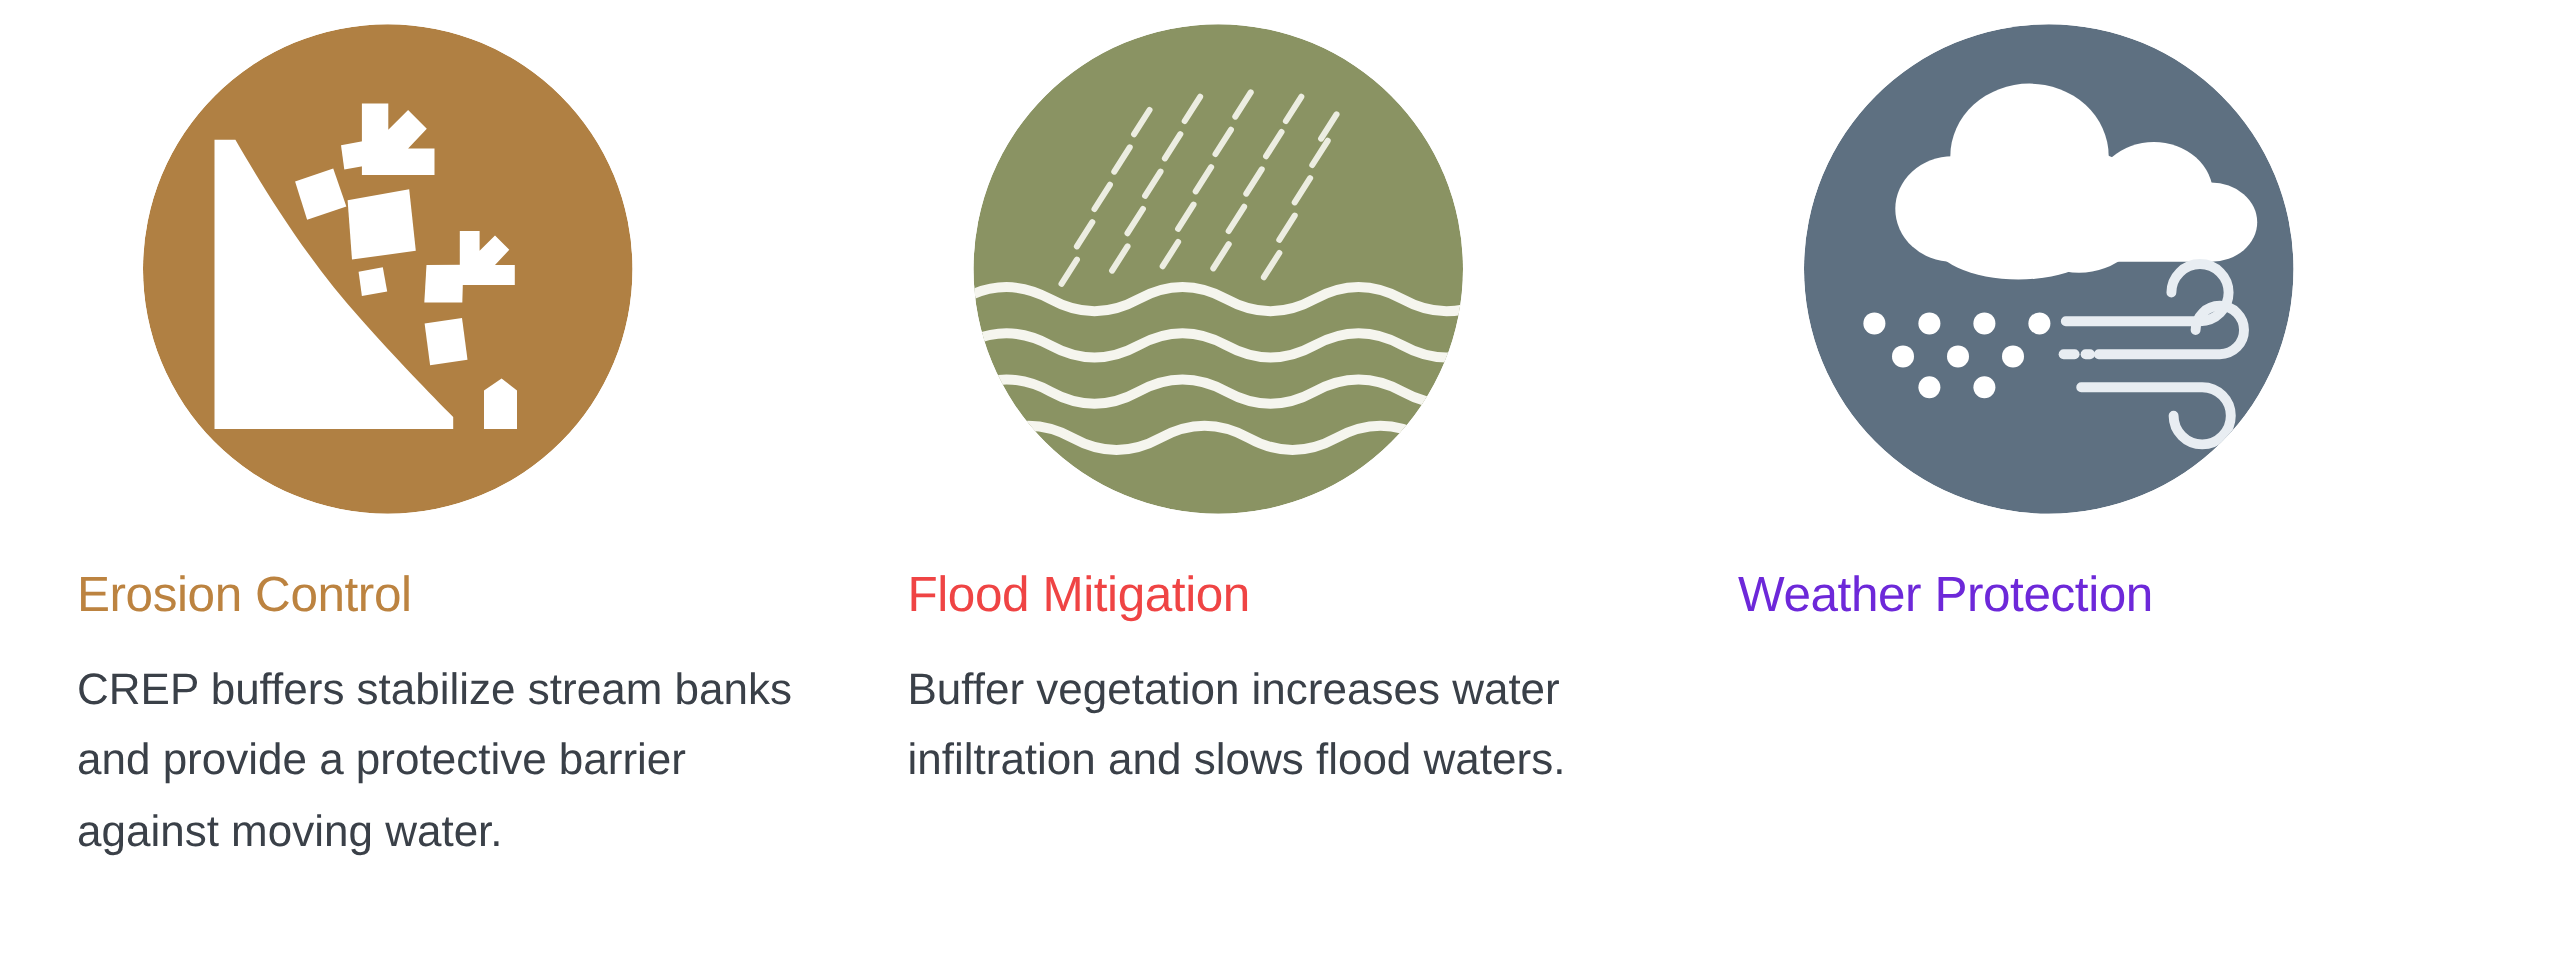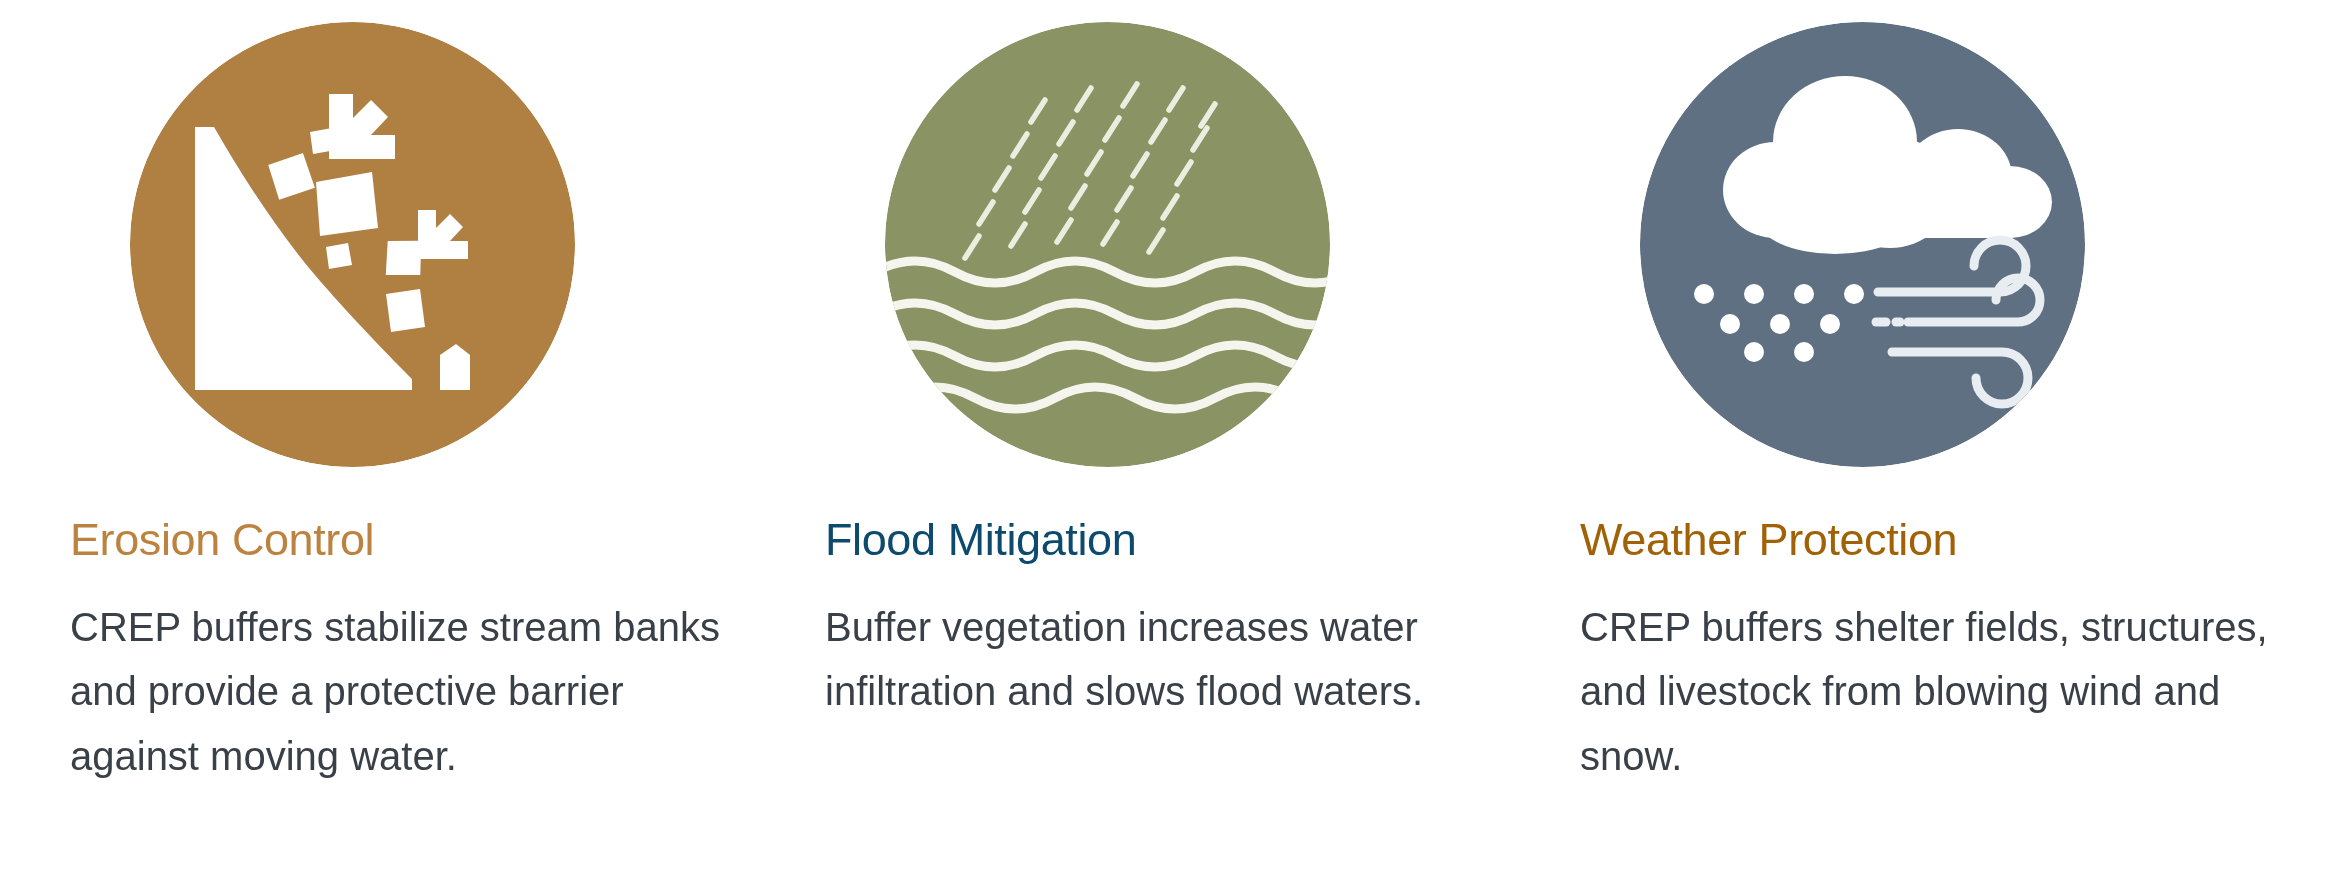--- a/index.html
+++ b/index.html
@@ -148,21 +148,21 @@
 
           <g fill="none" stroke="#f5f5ee" stroke-width="9" stroke-linecap="round">
             <path d="M-10 250 Q 30 228 70 250 T 150 250 T 230 250 T 310 250 T 390 250 T 470 250"></path>
             <path d="M-10 292 Q 30 270 70 292 T 150 292 T 230 292 T 310 292 T 390 292 T 470 292"></path>
             <path d="M-10 334 Q 30 312 70 334 T 150 334 T 230 334 T 310 334 T 390 334 T 470 334"></path>
             <path d="M10 376 Q 50 354 90 376 T 170 376 T 250 376 T 330 376 T 410 376"></path>
           </g>
         </g>
       </svg>
     </div>
-    <h3 class="feature-heading" style="color:#0c4a6e">Flood Mitigation</h3>
+    <h3 class="feature-heading" style="color:#ef4444">Flood Mitigation</h3>
     <p class="feature-body">Buffer vegetation increases water infiltration and slows flood waters.</p>
   </div>
 
   <div class="feature-col col-weather">
     <div class="icon-circle-wrap">
       <svg class="icon-circle" viewBox="0 0 445 445">
         <defs>
           <clipPath id="weatherClip">
             <circle cx="222.5" cy="222.5" r="222.5"></circle>
           </clipPath>
@@ -198,17 +198,16 @@
 
             <path d="M268 300 H 378 A 22 22 0 1 0 356 278"></path>
             <path d="M236 300 H 246"></path>
             <path d="M256 300 H 260"></path>
 
             <path d="M252 330 H 362 A 26 26 0 1 1 336 356"></path>
           </g>
         </g>
       </svg>
     </div>
-    <h3 class="feature-heading" style="color:#a16207">Weather Protection</h3>
-    <p class="feature-body">CREP buffers shelter fields, structures, and livestock from blowing wind and snow.</p>
+    <h3 class="feature-heading" style="color:#6d28d9">Weather Protection</h3>
   </div>
 
 </div>
 
 </body></html>

